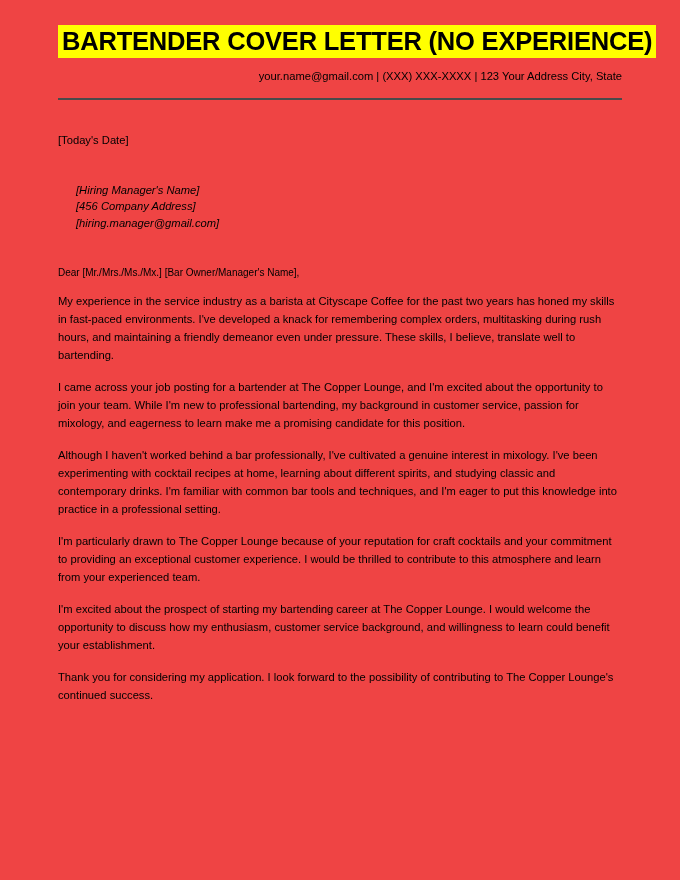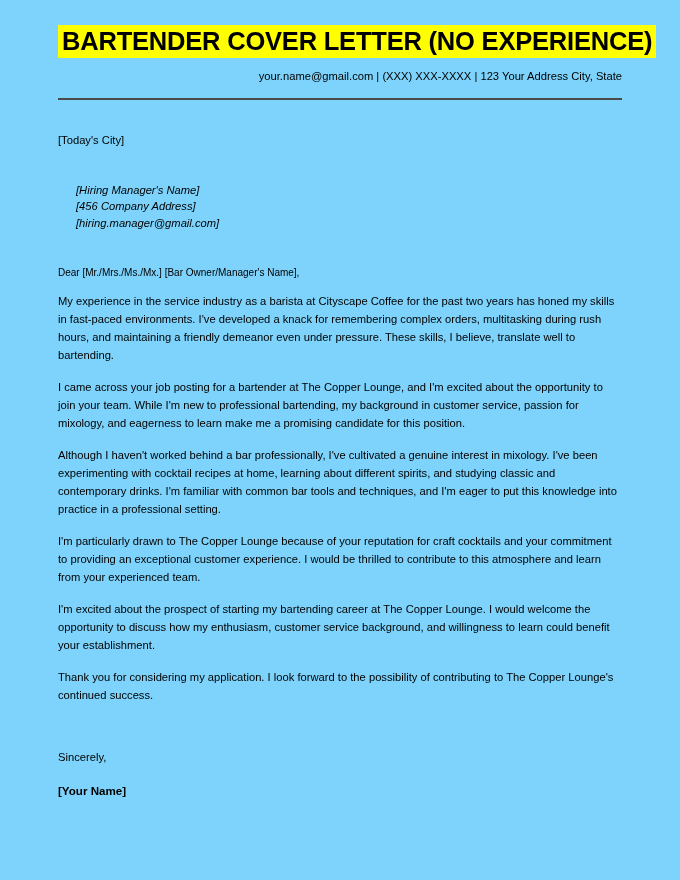--- a/index.html
+++ b/index.html
@@ -11,21 +11,21 @@
     width: 680px;
     height: 880px;
     font-family: "Liberation Sans", sans-serif;
     color: #000000;
     overflow: hidden;
   }
   .page {
     position: relative;
     width: 680px;
     height: 880px;
-    background: #7dd3fc;
+    background: #ef4444;
     box-sizing: border-box;
     padding: 0 58px;
   }
   .letter-title {
     margin: 0;
     padding-top: 26px;
     font-size: 25.5px;
     font-weight: bold;
     letter-spacing: -0.2px;
     line-height: 1.18;
@@ -110,37 +110,33 @@
 <body>
 
 <div class="page">
 
   <h1 class="letter-title"><span class="hl">BARTENDER COVER LETTER (NO EXPERIENCE)</span></h1>
 
   <div class="contact-line">your.name@gmail.com | (XXX) XXX-XXXX | 123 Your Address City, State</div>
 
   <hr class="divider">
 
-  <div class="date-line">[Today's City]</div>
+  <div class="date-line">[Today's Date]</div>
 
   <div class="recipient-block">
     <div class="rline">[Hiring Manager's Name]</div>
     <div class="rline">[456 Company Address]</div>
     <div class="rline">[hiring.manager@gmail.com]</div>
   </div>
 
   <div class="salutation">Dear [Mr./Mrs./Ms./Mx.] [Bar Owner/Manager's Name],</div>
 
   <div class="body-block">
     <p>My experience in the service industry as a barista at Cityscape Coffee for the past two years has honed my skills in fast-paced environments. I've developed a knack for remembering complex orders, multitasking during rush hours, and maintaining a friendly demeanor even under pressure. These skills, I believe, translate well to bartending.</p>
     <p>I came across your job posting for a bartender at The Copper Lounge, and I'm excited about the opportunity to join your team. While I'm new to professional bartending, my background in customer service, passion for mixology, and eagerness to learn make me a promising candidate for this position.</p>
     <p>Although I haven't worked behind a bar professionally, I've cultivated a genuine interest in mixology. I've been experimenting with cocktail recipes at home, learning about different spirits, and studying classic and contemporary drinks. I'm familiar with common bar tools and techniques, and I'm eager to put this knowledge into practice in a professional setting.</p>
     <p>I'm particularly drawn to The Copper Lounge because of your reputation for craft cocktails and your commitment to providing an exceptional customer experience. I would be thrilled to contribute to this atmosphere and learn from your experienced team.</p>
     <p>I'm excited about the prospect of starting my bartending career at The Copper Lounge. I would welcome the opportunity to discuss how my enthusiasm, customer service background, and willingness to learn could benefit your establishment.</p>
     <p>Thank you for considering my application. I look forward to the possibility of contributing to The Copper Lounge's continued success.</p>
   </div>
 
-  <div class="signoff">
-    <p class="closing">Sincerely,</p>
-    <p class="signature-name">[Your Name]</p>
-  </div>
 
 </div>
 
 </body></html>

